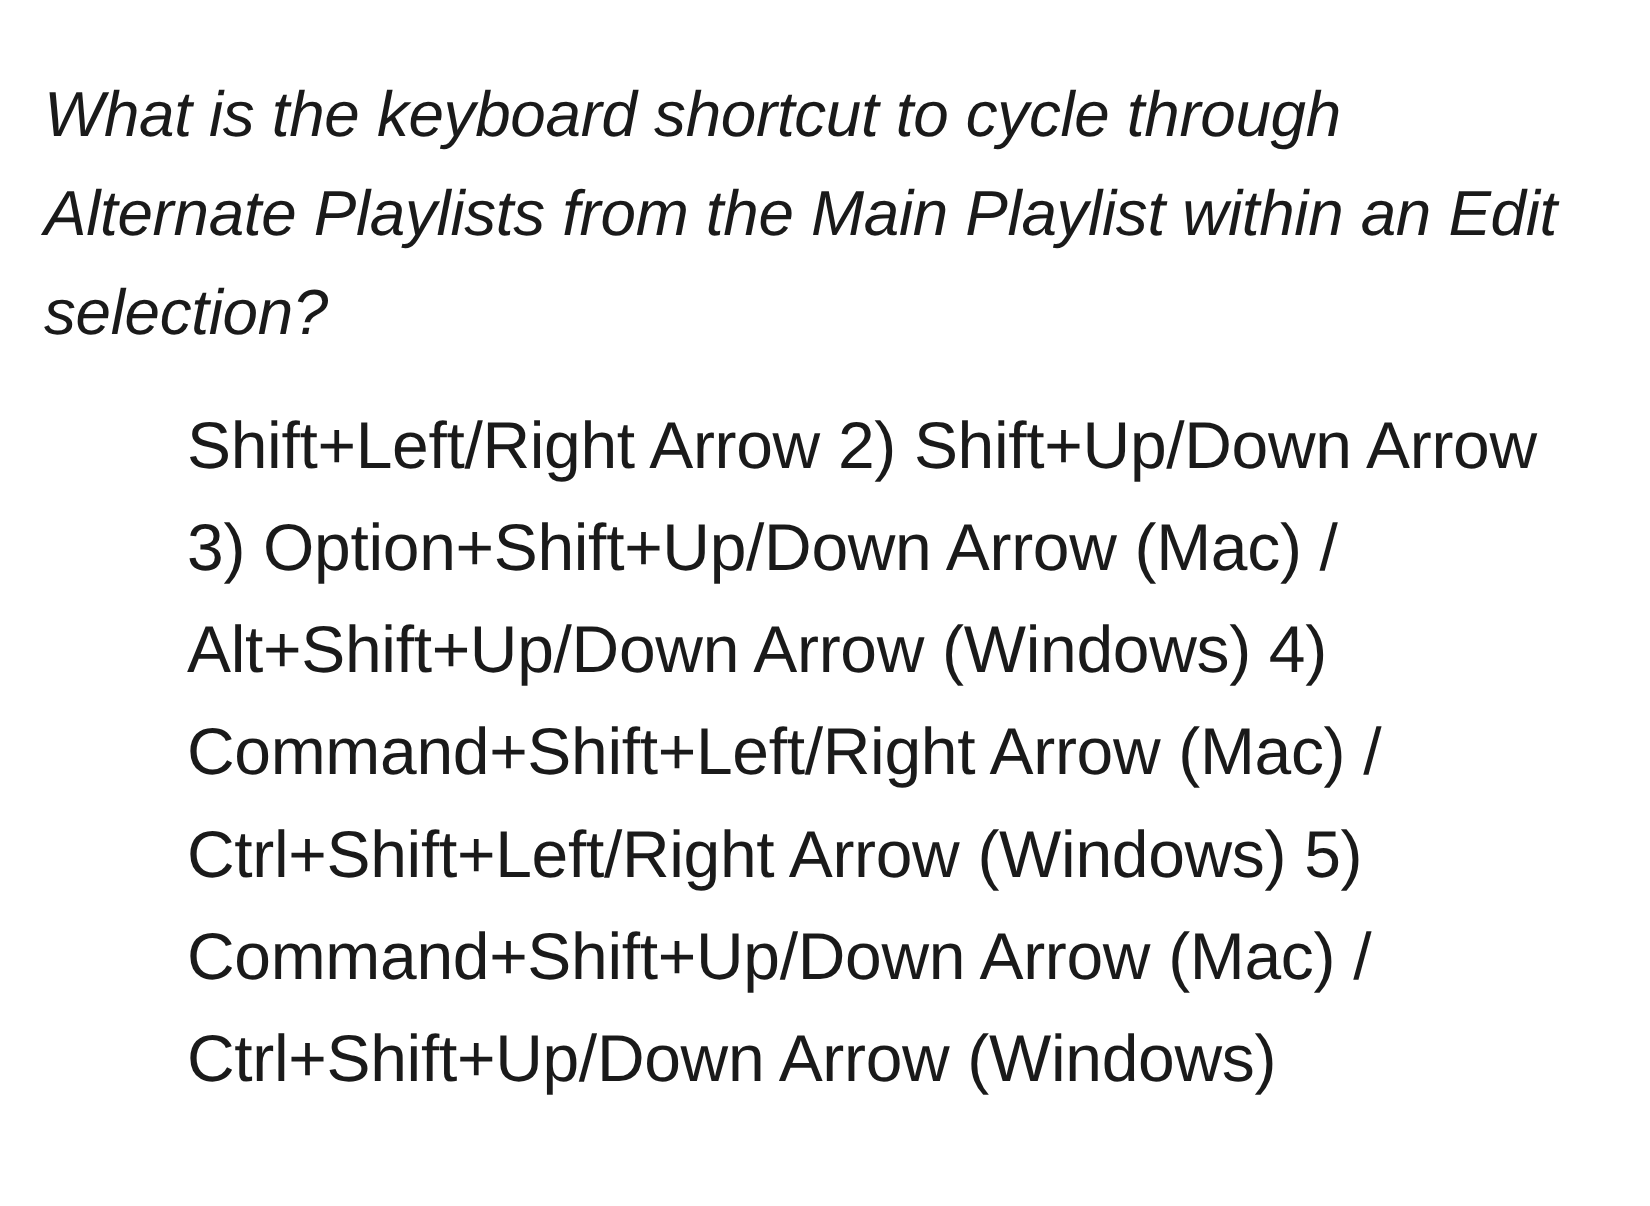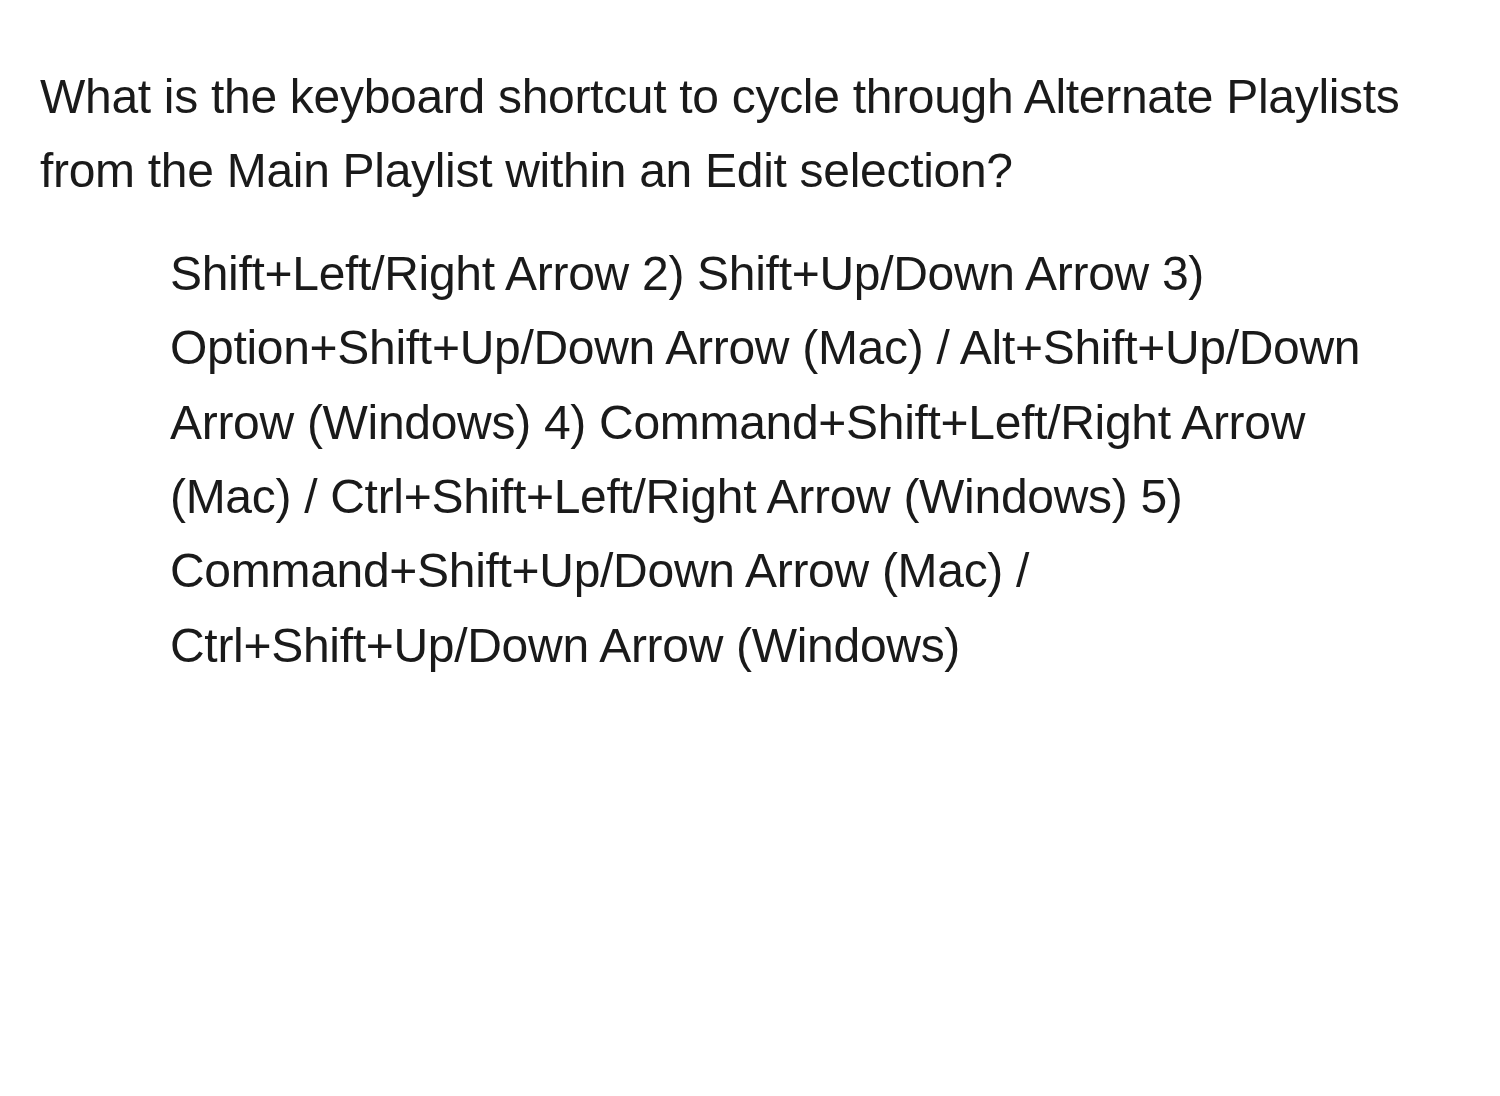--- a/index.html
+++ b/index.html
@@ -9,28 +9,29 @@
     }
     body {
       width: 1500px;
       height: 1096px;
       background: #ffffff;
       font-family: -apple-system, BlinkMacSystemFont, "Segoe UI", Helvetica, Arial, sans-serif;
       padding: 60px 60px 60px 40px;
       color: #1a1a1a;
     }
     .question {
-      font-size: 48px;
+      font-size: 58px;
       line-height: 1.55;
       font-weight: 400;
       margin-bottom: 28px;
       letter-spacing: -0.3px;
+      font-style: italic;
     }
     .answer {
-      font-size: 48px;
+      font-size: 60px;
       line-height: 1.55;
       font-weight: 400;
       padding-left: 130px;
       padding-right: 30px;
       letter-spacing: -0.3px;
     }
   </style>
 </head>
 <body>
 

